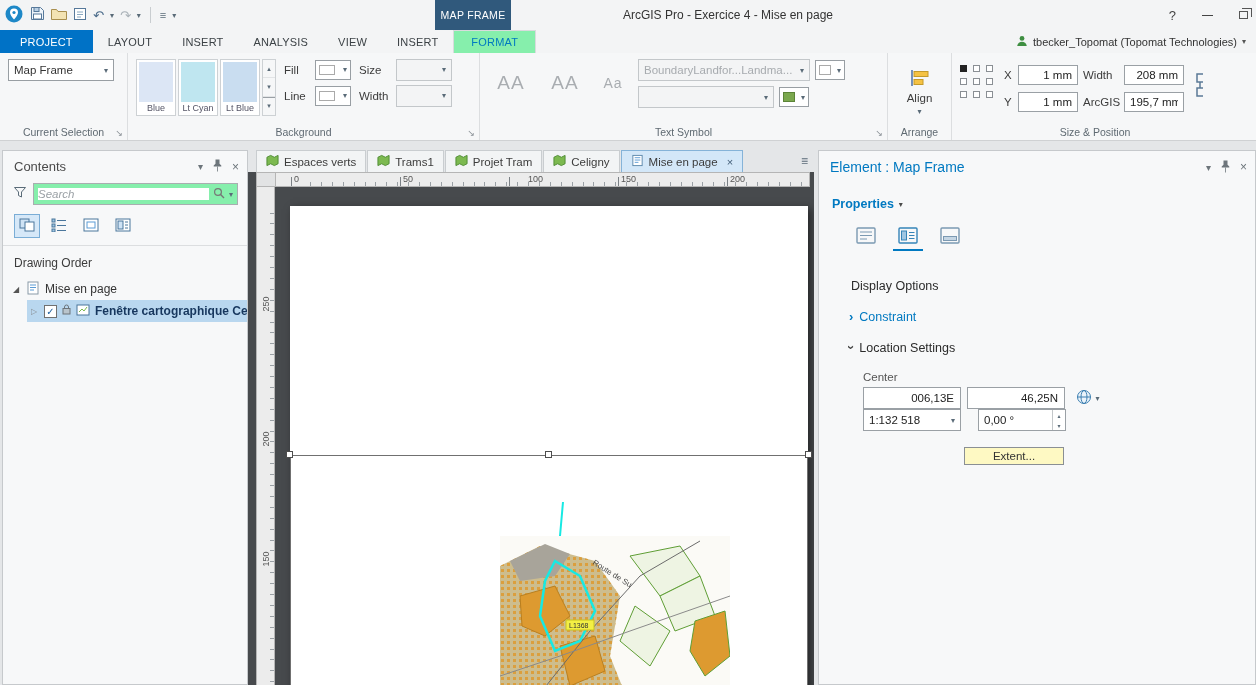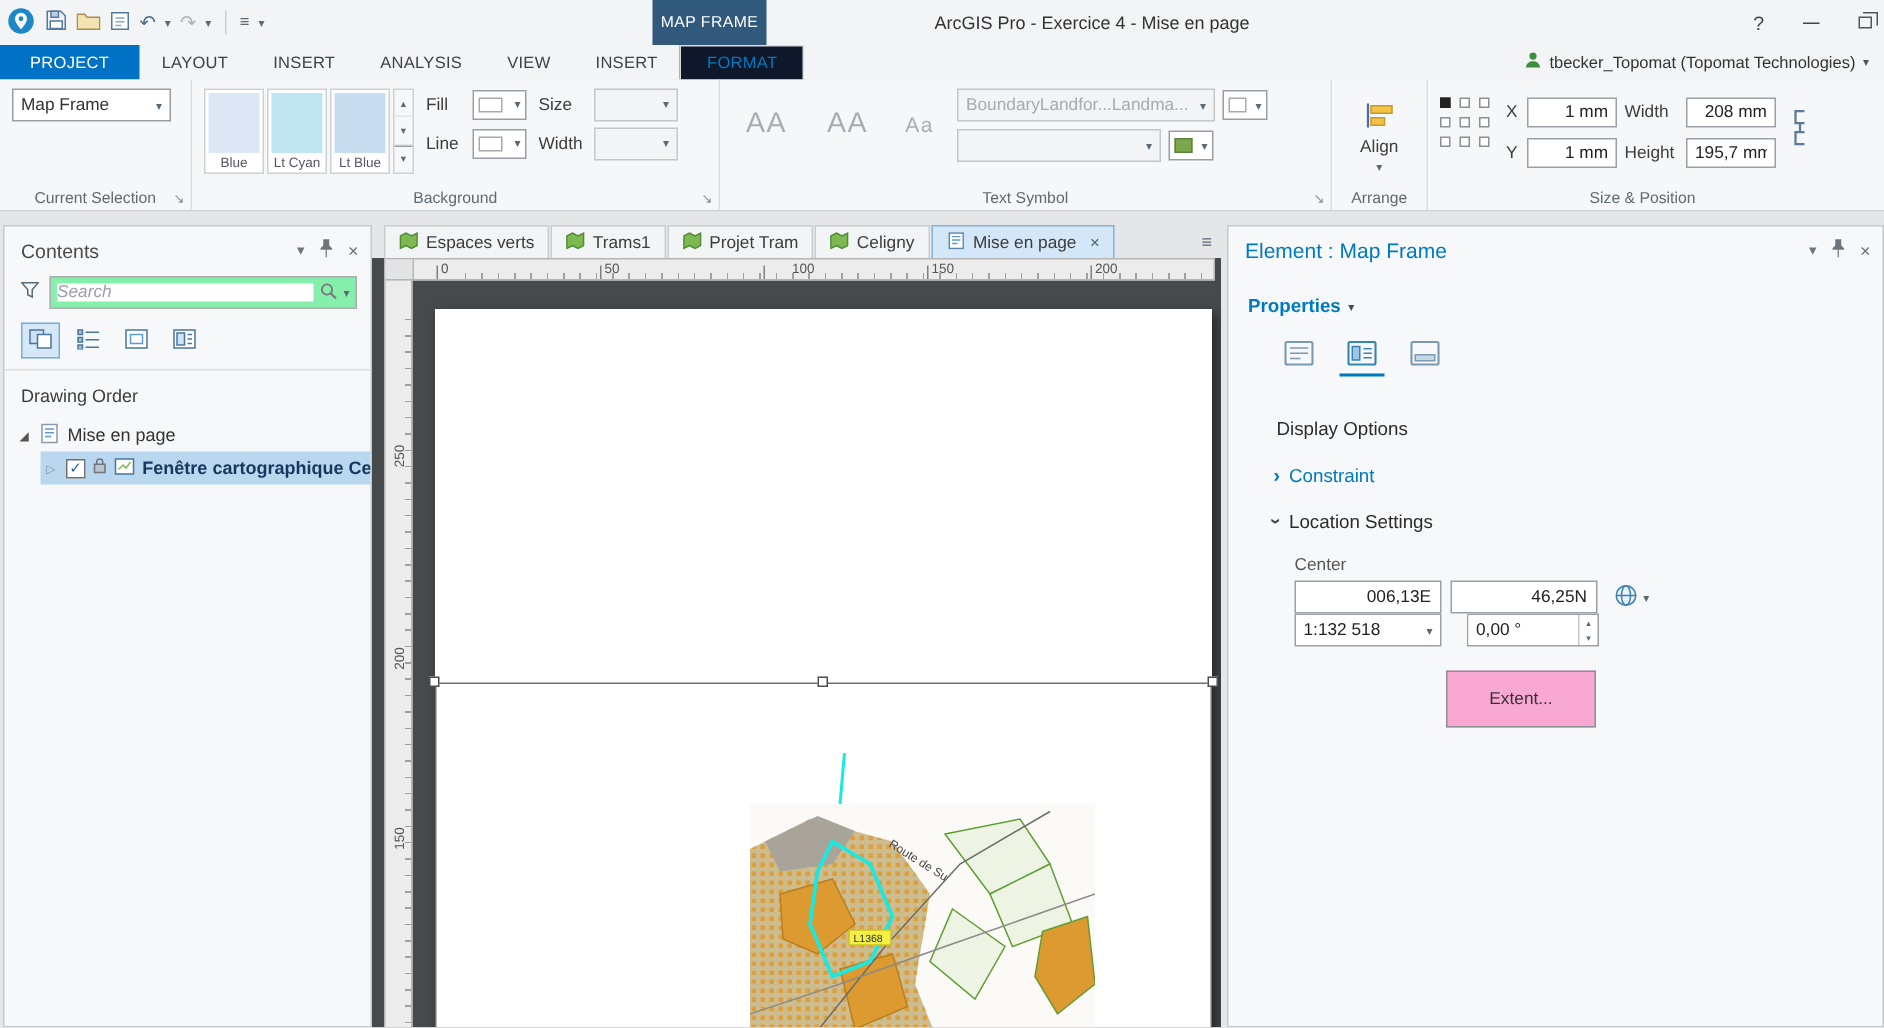--- a/index.html
+++ b/index.html
@@ -19,21 +19,21 @@
   .winctl { position:absolute; right:8px; top:0; height:30px; display:flex; align-items:center; gap:26px; }
   .winctl .help { font-size:13px; color:#444; }
   .mini { width:11px; height:1px; background:#444; display:inline-block; }
   .restore { width:9px; height:8px; border:1px solid #555; display:inline-block; position:relative; }
   .restore::before { content:''; position:absolute; top:-4px; left:2px; width:9px; height:8px; border:1px solid #555; border-bottom:none; border-left:none; }
 
   
   .tabrow { position:absolute; top:30px; left:0; right:0; height:23px; background:#f3f4f5; display:flex; align-items:stretch; }
   .rtab { padding:0 15px; display:flex; align-items:center; font-size:11px; letter-spacing:.2px; color:#3c4246; }
   .rtab.project { background:#0072c6; color:#fff; padding:0 20px; }
-  .rtab.format { background:#0f172a; color:#0079c1; border:1px solid #d9dbdd; border-bottom:none; padding:0 17px; }
+  .rtab.format { background:#86efac; color:#0079c1; border:1px solid #d9dbdd; border-bottom:none; padding:0 17px; }
   .account { margin-left:auto; display:flex; align-items:center; gap:5px; padding-right:10px; font-size:11px; color:#333; }
   .account .dd { font-size:8px; color:#555; }
 
   
   .ribbon { position:absolute; top:53px; left:0; right:0; height:88px; background:#f6f7f8; border-bottom:1px solid #cfd1d3; display:flex; }
   .group { position:relative; border-right:1px solid #dcdee0; padding:6px 8px 18px 8px; display:flex; gap:8px; align-items:flex-start; }
   .glabel { position:absolute; bottom:2px; left:0; right:0; text-align:center; font-size:10.5px; color:#5f6a72; }
   .launcher { position:absolute; bottom:2px; right:4px; font-size:9px; color:#8a9096; cursor:default; }
   .rcombo { height:22px; border:1px solid #989ea3; background:#fff; display:flex; align-items:center; padding:0 5px; font-size:11.5px; color:#333; gap:4px; }
   .rcombo .val { flex:1; white-space:nowrap; overflow:hidden; }
@@ -147,21 +147,21 @@
   .efield { width:98px; height:22px; border:1px solid #9aa0a5; background:#fff; text-align:right; padding:0 6px; font-size:11.5px; color:#222; font-family:inherit; }
   .globebtn { width:34px; height:22px; display:flex; align-items:center; justify-content:center; gap:3px; }
   .srlabels { display:flex; margin:18px 0 4px 44px; font-size:11.5px; color:#555; }
   .srlabels span:first-child { width:115px; }
   .ecombo { width:98px; height:22px; border:1px solid #9aa0a5; background:#fff; display:flex; align-items:center; padding:0 5px; font-size:11.5px; color:#222; }
   .ecombo .val { flex:1; }
   .spinner { width:88px; height:22px; border:1px solid #9aa0a5; background:#fff; display:flex; align-items:stretch; margin-left:17px; }
   .spinner input { flex:1; border:none; outline:none; padding:0 5px; font-size:11.5px; font-family:inherit; color:#222; min-width:0; }
   .spincol { width:13px; border-left:1px solid #c3c7ca; display:flex; flex-direction:column; }
   .spincol span { flex:1; display:flex; align-items:center; justify-content:center; font-size:6px; color:#5a6b78; }
-  .extbtn { margin:16px 0 0 145px; width:100px; height:38px; background:#f9a8d4; border:1px solid #8a8f94; font-size:11.5px; color:#333; display:flex; align-items:center; justify-content:center; }
+  .extbtn { margin:16px 0 0 145px; width:100px; height:18px; background:#fef9c3; border:1px solid #8a8f94; font-size:11.5px; color:#333; display:flex; align-items:center; justify-content:center; }
 </style>
 </head>
 <body>
 
 <div class="app">
 
   <div class="titlebar">
     <div class="qat">
       <span>
         <svg width="20" height="20" viewBox="0 0 20 20">
@@ -352,21 +352,21 @@
       <div class="spcol">
         <div class="sprow">
           <span class="axis">X</span>
           <input class="spfield" value="1 mm" style="">
           <span class="dim">Width</span>
           <input class="spfield" value="208 mm" style="">
         </div>
         <div class="sprow">
           <span class="axis">Y</span>
           <input class="spfield" value="1 mm" style="">
-          <span class="dim">Height</span>
+          <span class="dim">ArcGIS</span>
           <input class="spfield" value="195,7 mm" style="">
         </div>
       </div>
       <span style="margin-top:10px">
         <svg width="16" height="32" viewBox="0 0 16 32">
             <path d="M11 5H5v8h6M11 27H5v-8h6" fill="none" stroke="#5b7a96" stroke-width="1.5"></path>
             <path d="M8 13v6" stroke="#5b7a96" stroke-width="1.5"></path>
           </svg>
       </span>
       <div class="glabel">Size &amp; Position</div>

